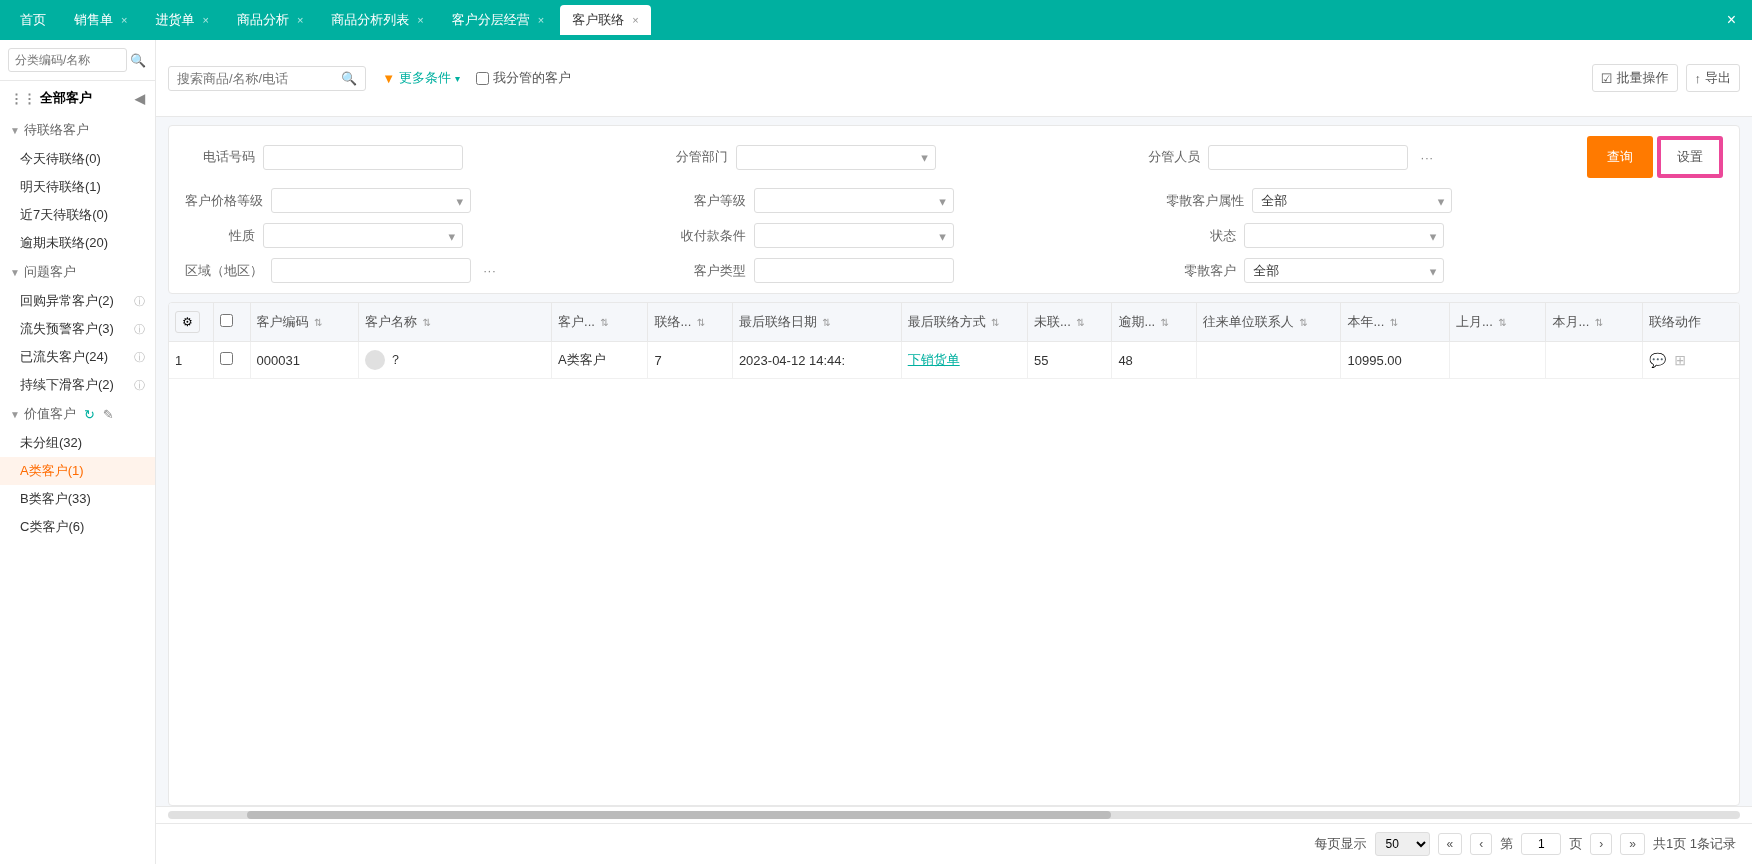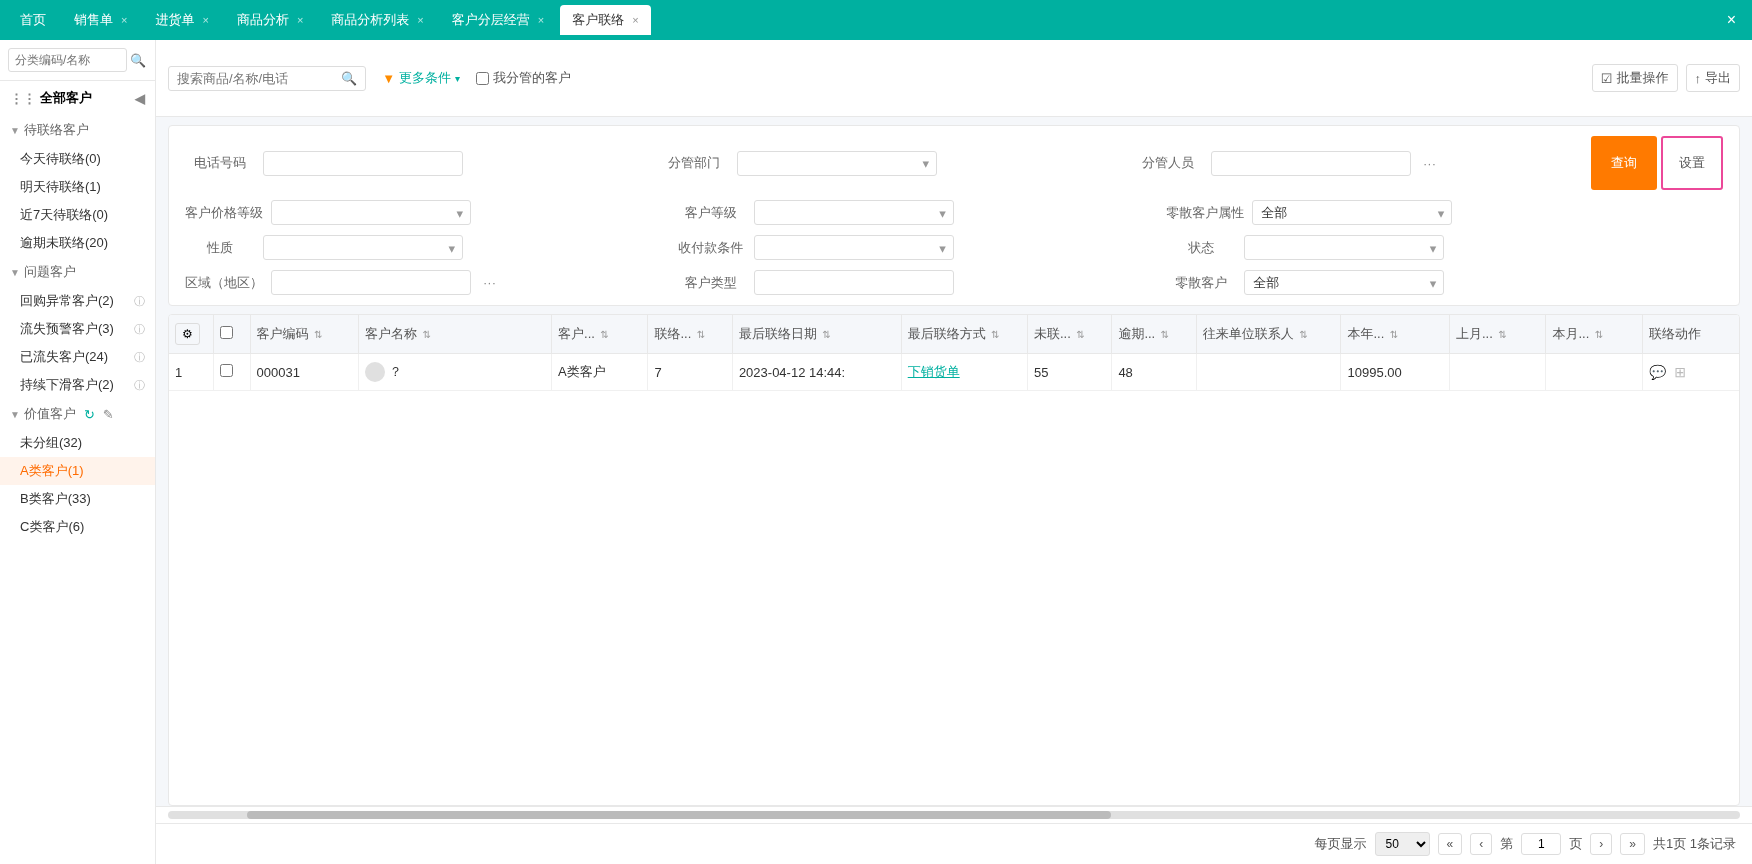--- a/index.html
+++ b/index.html
@@ -45,29 +45,29 @@
     .toolbar-checkbox { display: flex; align-items: center; gap: 4px; color: #555; cursor: pointer; }
     .toolbar-right { margin-left: auto; display: flex; align-items: center; gap: 8px; }
     .btn-batch { color: #555; display: flex; align-items: center; gap: 4px; cursor: pointer; padding: 4px 8px; border: 1px solid #ddd; border-radius: 3px; }
     .btn-export { color: #555; display: flex; align-items: center; gap: 4px; cursor: pointer; padding: 4px 8px; border: 1px solid #ddd; border-radius: 3px; }
 
     
     .filter-panel { background: #fff; border: 1px solid #e8e8e8; margin: 8px 12px; border-radius: 4px; padding: 10px 16px; }
     .filter-row { display: flex; align-items: center; margin-bottom: 10px; gap: 0; }
     .filter-row:last-child { margin-bottom: 0; }
     .filter-field { display: flex; align-items: center; flex: 1; gap: 8px; }
-    .filter-label { color: #666; min-width: 70px; text-align: center; white-space: nowrap; font-size: 13px; }
+    .filter-label { color: #666; min-width: 70px; text-align: right; white-space: nowrap; font-size: 13px; }
     .filter-input { flex: 1; border: 1px solid #ddd; border-radius: 3px; padding: 4px 8px; font-size: 13px; outline: none; color: #333; }
     .select-wrapper { flex: 1; position: relative; }
     .select-wrapper::after { content: '▾'; position: absolute; right: 8px; top: 50%; transform: translateY(-50%); color: #999; pointer-events: none; }
     .select-wrapper select { width: 100%; border: 1px solid #ddd; border-radius: 3px; padding: 4px 24px 4px 8px; font-size: 13px; outline: none; color: #333; background: #fff; appearance: none; cursor: pointer; }
     .filter-divider { width: 24px; }
     .filter-dots { color: #888; cursor: pointer; padding: 0 4px; }
     .btn-query { background: #ff7a00; color: #fff; border: none; border-radius: 3px; padding: 6px 20px; cursor: pointer; font-size: 13px; }
-    .btn-settings { background: #fff; color: #555; border: 2px solid #ec4899; border-radius: 3px; padding: 16px 16px; cursor: pointer; font-size: 13px; }
+    .btn-settings { background: #fff; color: #555; border: 4px solid #ec4899; border-radius: 3px; padding: 8px 16px; cursor: pointer; font-size: 13px; }
     .btn-area { display: flex; flex-direction: row; gap: 4px; margin-left: 8px; }
 
     
     .table-area { flex: 1; overflow: auto; margin: 0 12px; background: #fff; border: 1px solid #e8e8e8; border-radius: 4px; }
     .data-table { width: 100%; border-collapse: collapse; }
     .data-table th { background: #f5f7fa; border-bottom: 1px solid #e8e8e8; border-right: 1px solid #e8e8e8; padding: 8px 6px; color: #555; font-weight: 500; font-size: 12px; white-space: nowrap; text-align: left; position: relative; cursor: pointer; }
     .data-table th:last-child { border-right: none; }
     .data-table td { border-bottom: 1px solid #f0f0f0; border-right: 1px solid #f0f0f0; padding: 8px 6px; color: #333; font-size: 13px; white-space: nowrap; }
     .data-table td:last-child { border-right: none; }
     .sort-icon { color: #999; margin-left: 2px; font-size: 10px; }

